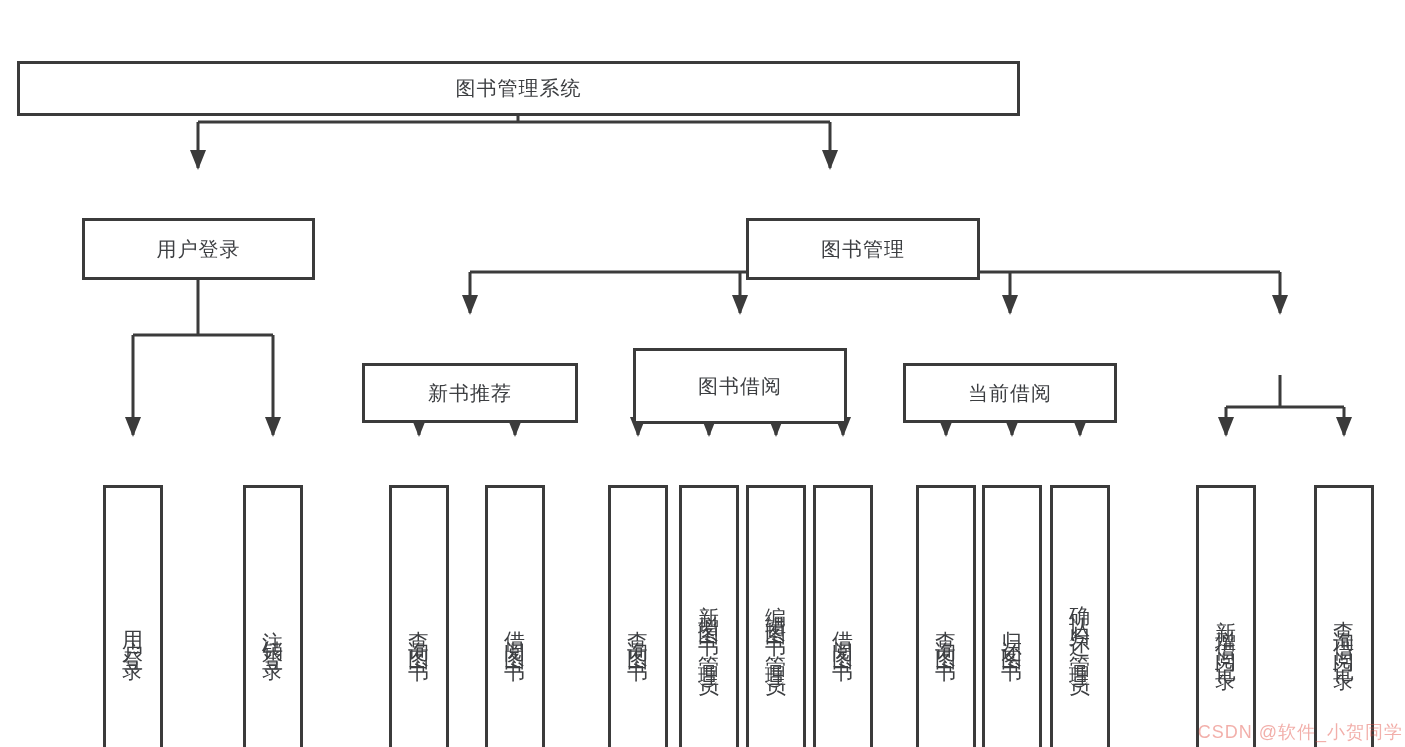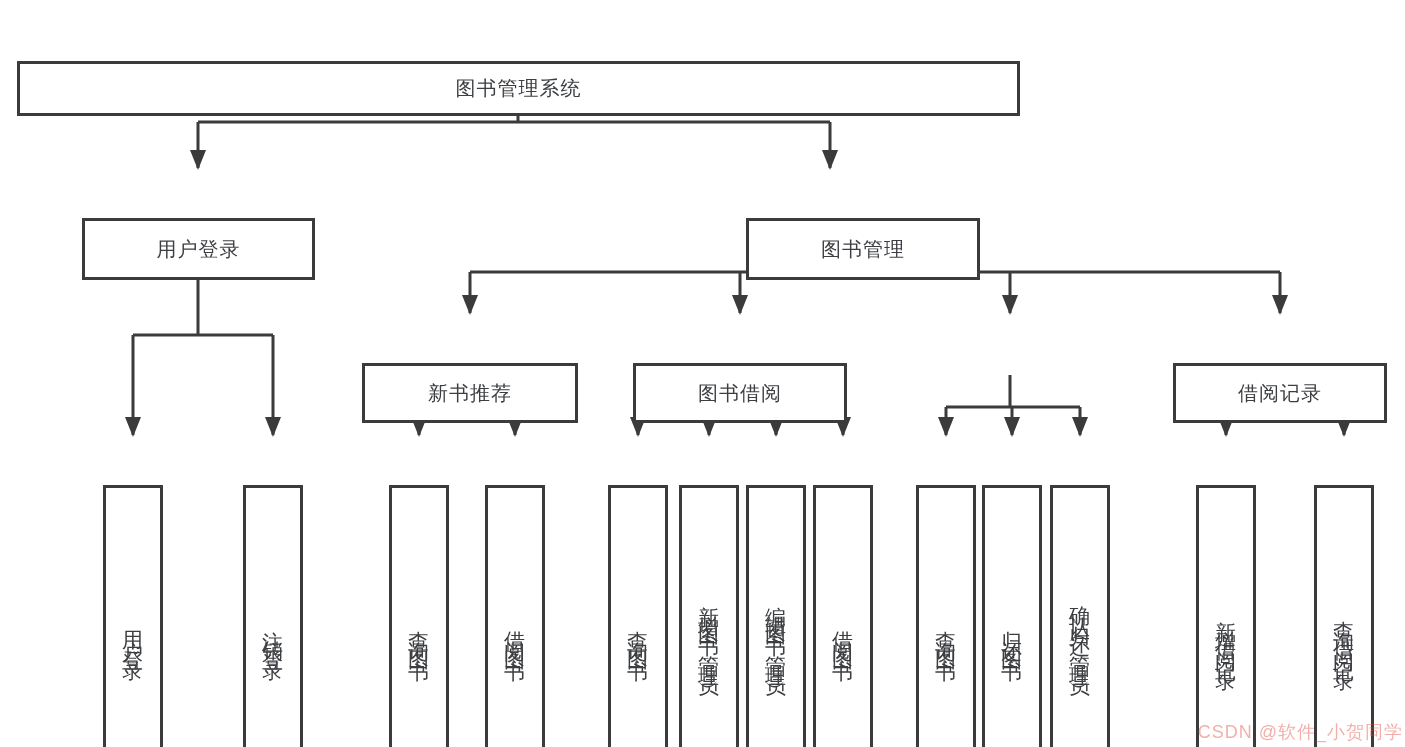--- a/index.html
+++ b/index.html
@@ -94,25 +94,25 @@
   <div class="node" style="left:82px;top:170px;width:233px;height:62px">
     <span class="lbl">用户登录</span>
   </div>
   <div class="node" style="left:746px;top:170px;width:234px;height:62px">
     <span class="lbl">图书管理</span>
   </div>
 
   <div class="node" style="left:362px;top:315px;width:216px;height:60px">
     <span class="lbl">新书推荐</span>
   </div>
-  <div class="node" style="left:633px;top:315px;width:214px;height:60px">
+  <div class="node" style="left:633px;top:300px;width:214px;height:76px">
     <span class="lbl">图书借阅</span>
   </div>
-  <div class="node" style="left:1173px;top:315px;width:214px;height:60px">
-    <span class="lbl">借阅记录</span>
+  <div class="node" style="left:903px;top:315px;width:214px;height:60px">
+    <span class="lbl">当前借阅</span>
   </div>
 
   <div class="node leaf" style="left:103px;top:437px;width:60px;height:298px">
     <span class="lbl">用户登录</span>
   </div>
   <div class="node leaf" style="left:243px;top:437px;width:60px;height:298px">
     <span class="lbl">注销登录</span>
   </div>
 
   <div class="node leaf" style="left:389px;top:437px;width:60px;height:298px">

